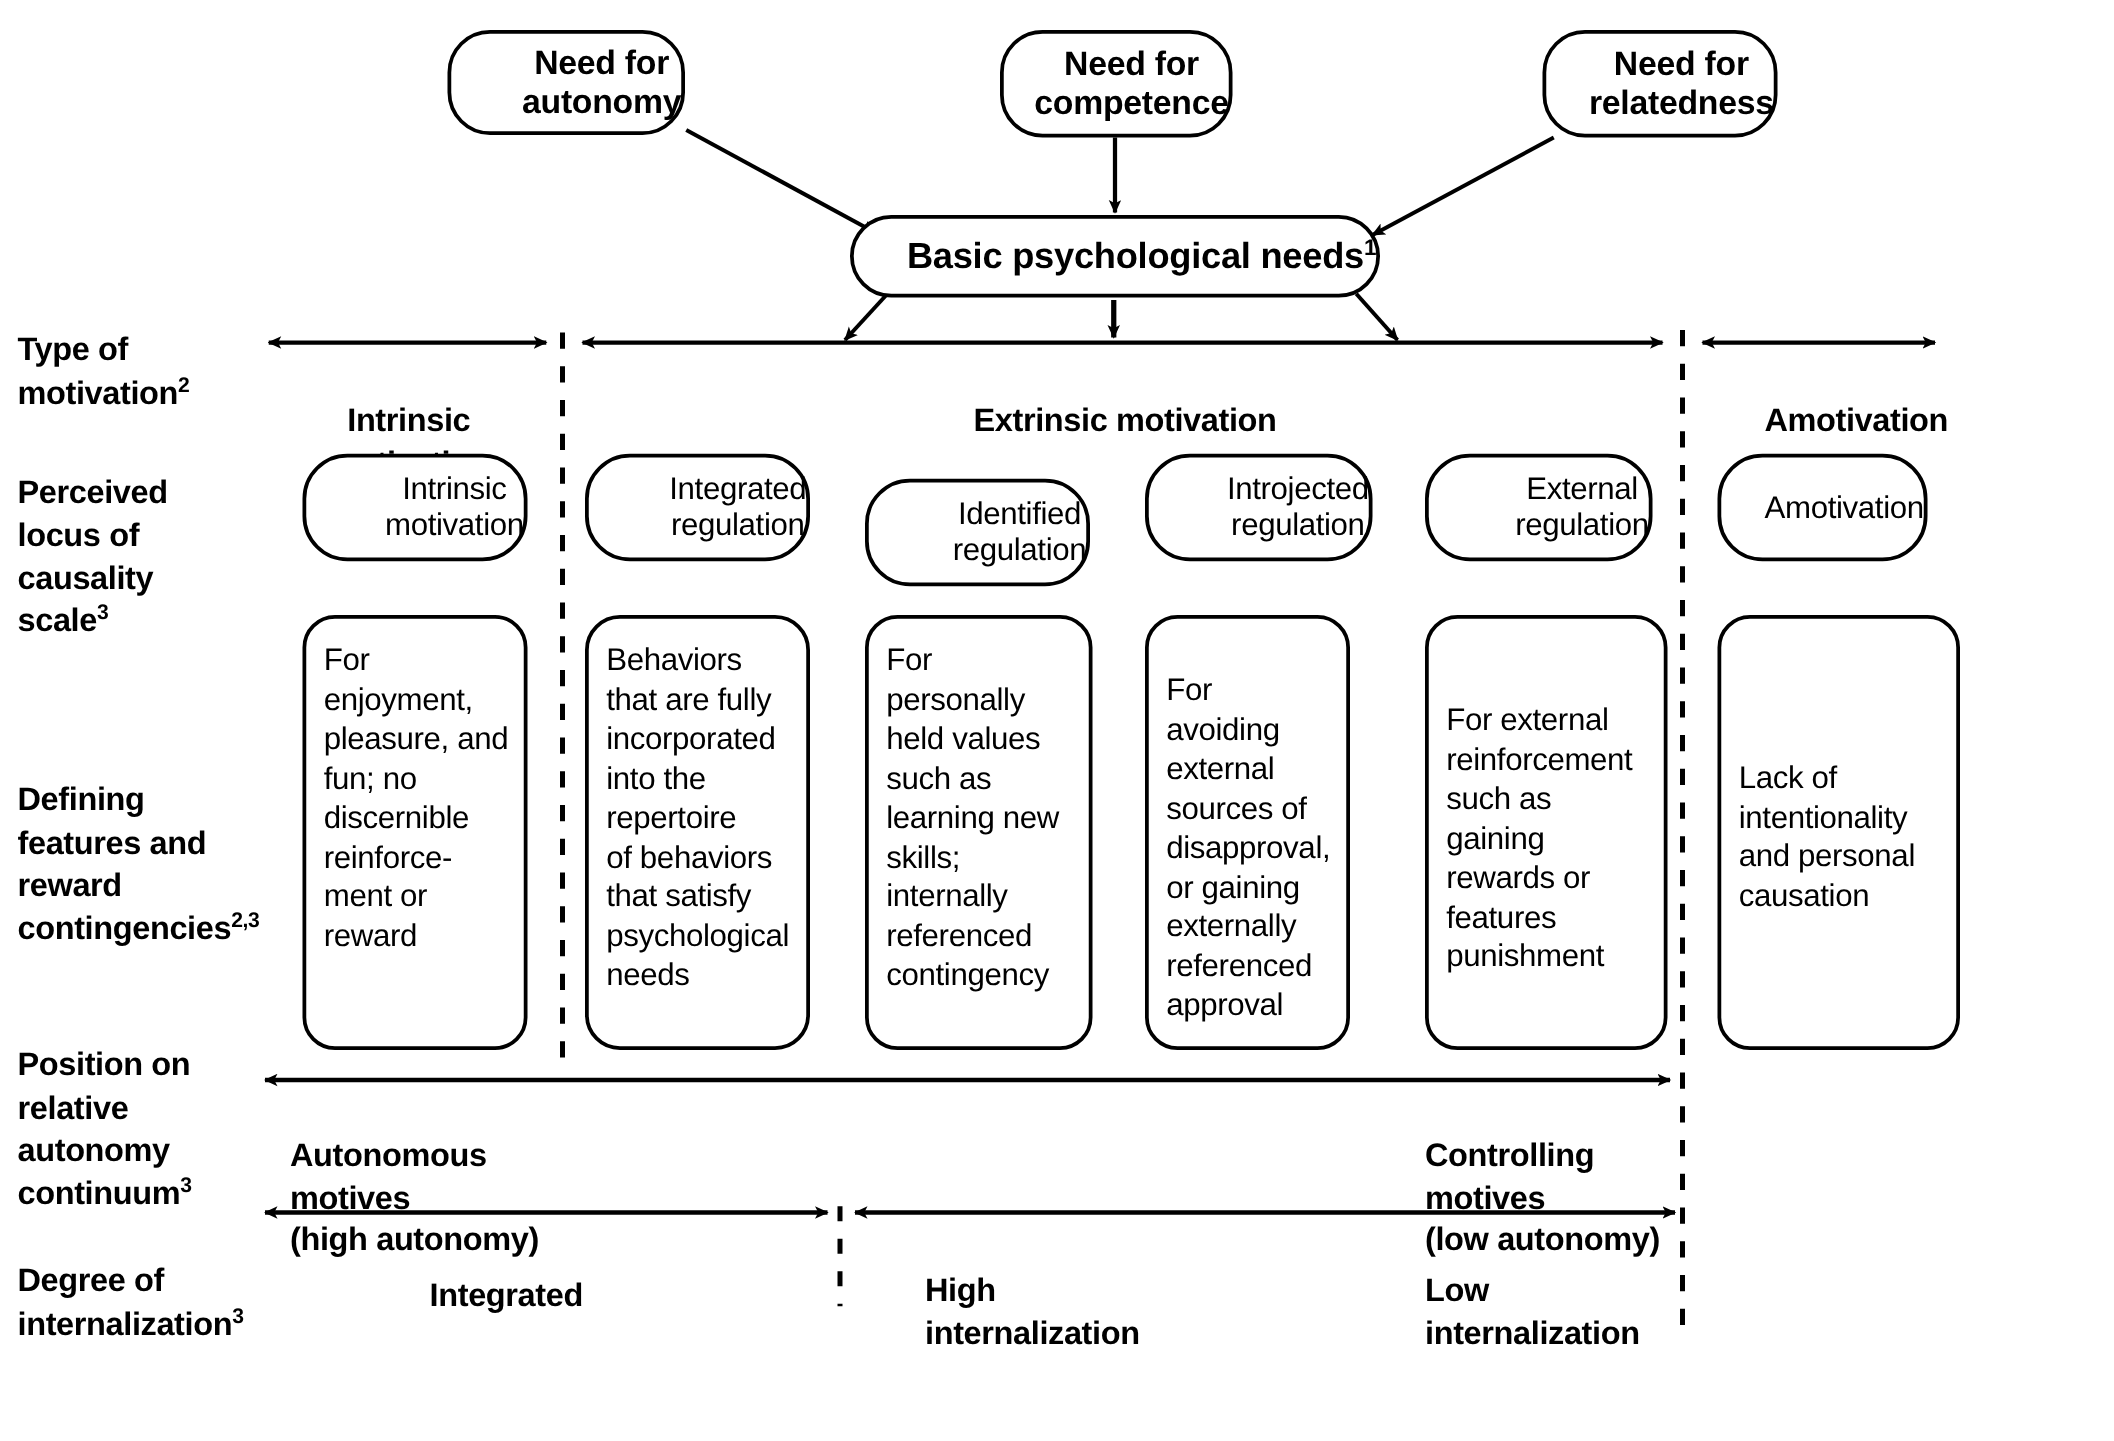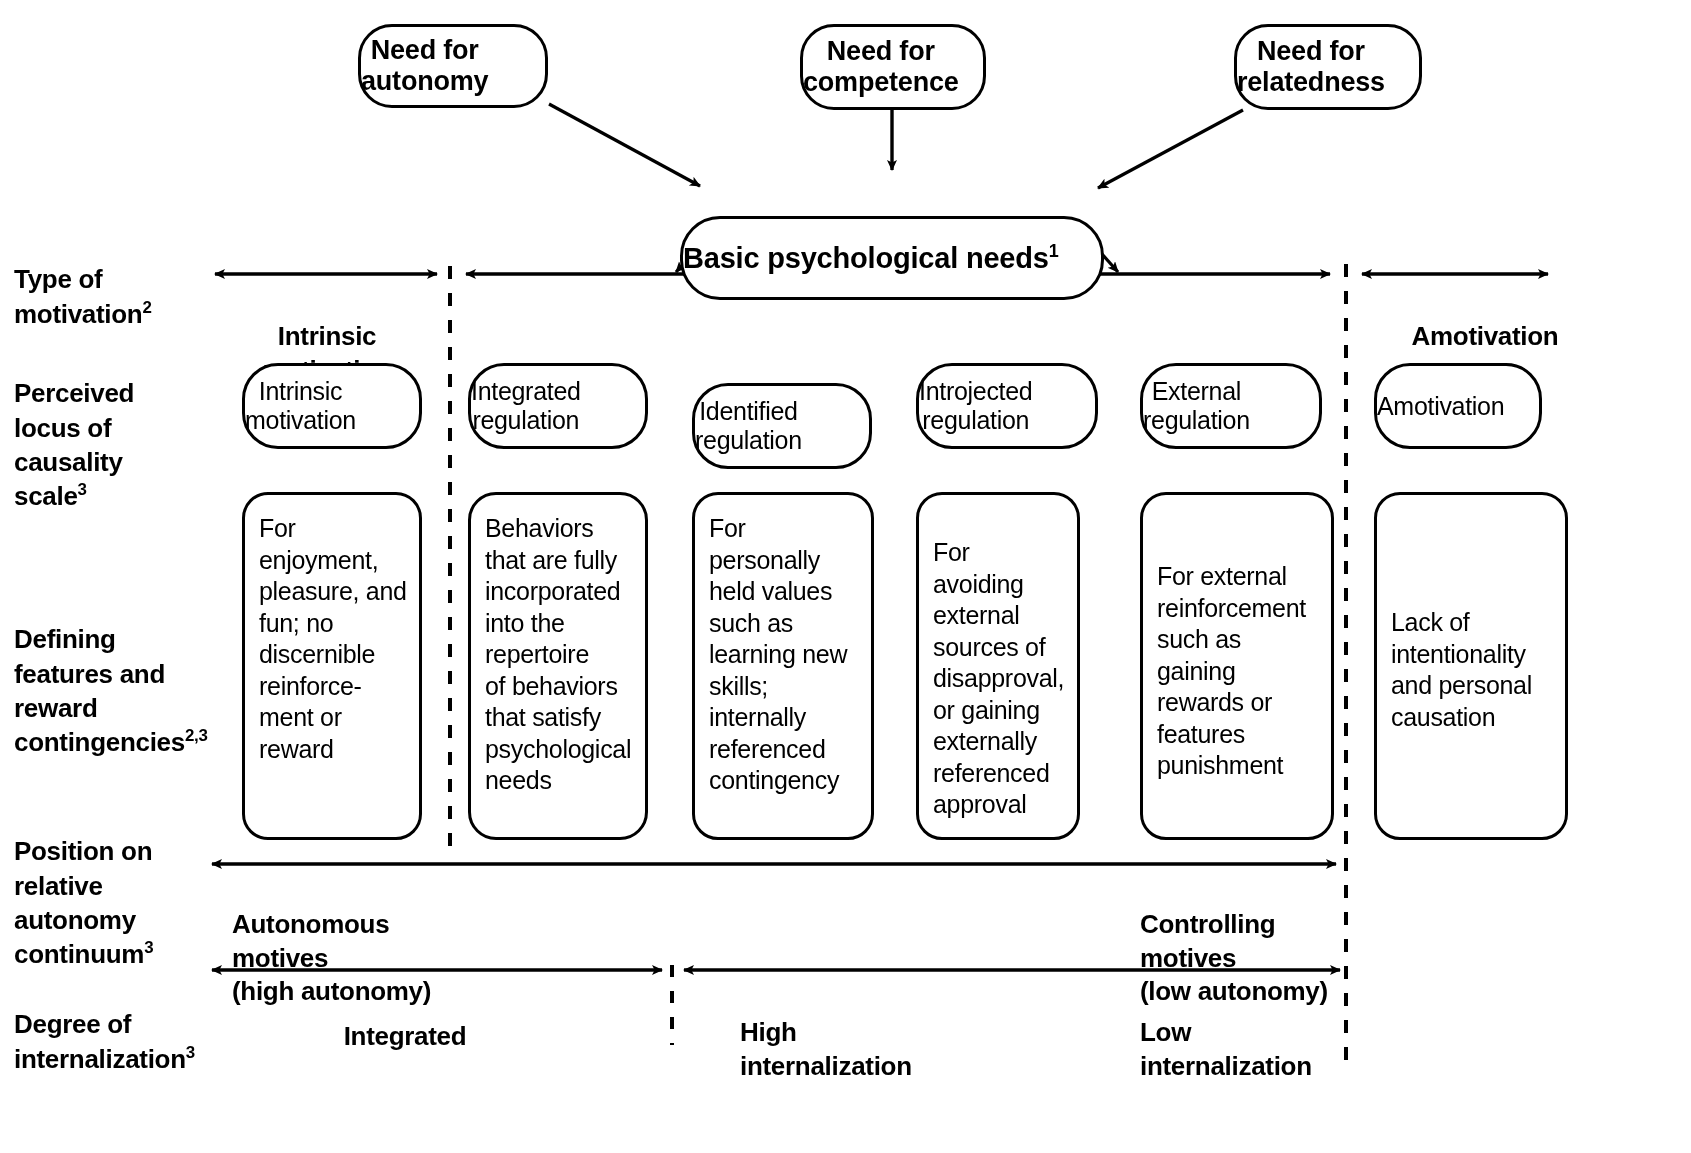--- a/index.html
+++ b/index.html
@@ -23,21 +23,21 @@
     pointer-events:none;
   }
   
   .node{
     position:absolute;
     box-sizing:border-box;
     border:3px solid #000;
     background:#fff;
     display:flex;
     align-items:center;
-    justify-content:flex-start;
+    justify-content:flex-end;
     text-align:center;
     line-height:1.15;
     z-index:3;
   }
   .need-node{
     border-radius:34px;
     font-weight:bold;
     font-size:27px;
     letter-spacing:-0.2px;
   }
@@ -166,21 +166,21 @@
   <div class="node need-node" style="left:800px; top:24px; width:186px; height:86px;">
     <span style="white-space:pre-line;">Need for
 competence</span>
   </div>
 
   <div class="node need-node" style="left:1234px; top:24px; width:188px; height:86px;">
     <span style="white-space:pre-line;">Need for
 relatedness</span>
   </div>
 
-  <div class="node basic-node" style="left:680px; top:172px; width:424px; height:84px;margin-top:44px;">
+  <div class="node basic-node" style="left:680px; top:172px; width:424px; height:66px;">
     <span>
       <span>Basic psychological needs</span><sup style="font-size:0.62em;">1</sup>
     </span>
   </div>
 
   <div class="row-label" style="left:14px; top:228px;">
     <span>Type of
 motivation</span><sup>2</sup>
   </div>
 
@@ -208,20 +208,23 @@
   <div class="row-label" style="left:14px; top:973px;">
     <span>Degree of
 internalization</span><sup>3</sup>
   </div>
 
   <div class="axis-caption center" style="left:232px; top:286px; width:190px;">
     <span>Intrinsic
 motivation</span>
   </div>
 
+  <div class="axis-caption center" style="left:700px; top:286px; width:400px;">
+    <span>Extrinsic motivation</span>
+  </div>
 
   <div class="axis-caption center" style="left:1370px; top:286px; width:230px;">
     <span>Amotivation</span>
   </div>
 
   <div class="node plc-node" style="left:242px; top:363px; width:180px; height:86px;">
     <span style="white-space:pre-line;">Intrinsic
 motivation</span>
   </div>
 

